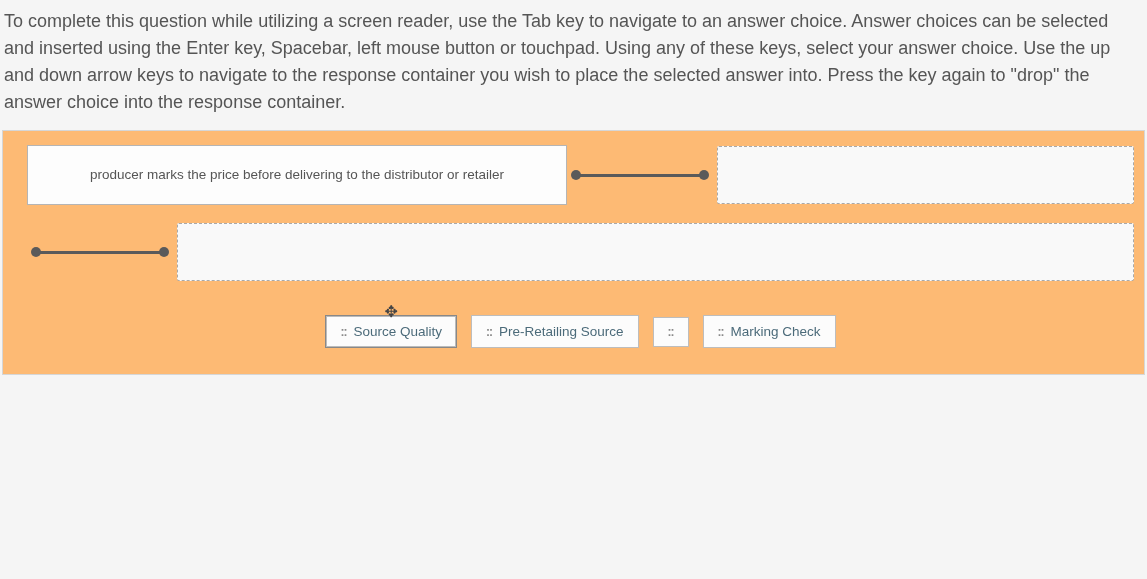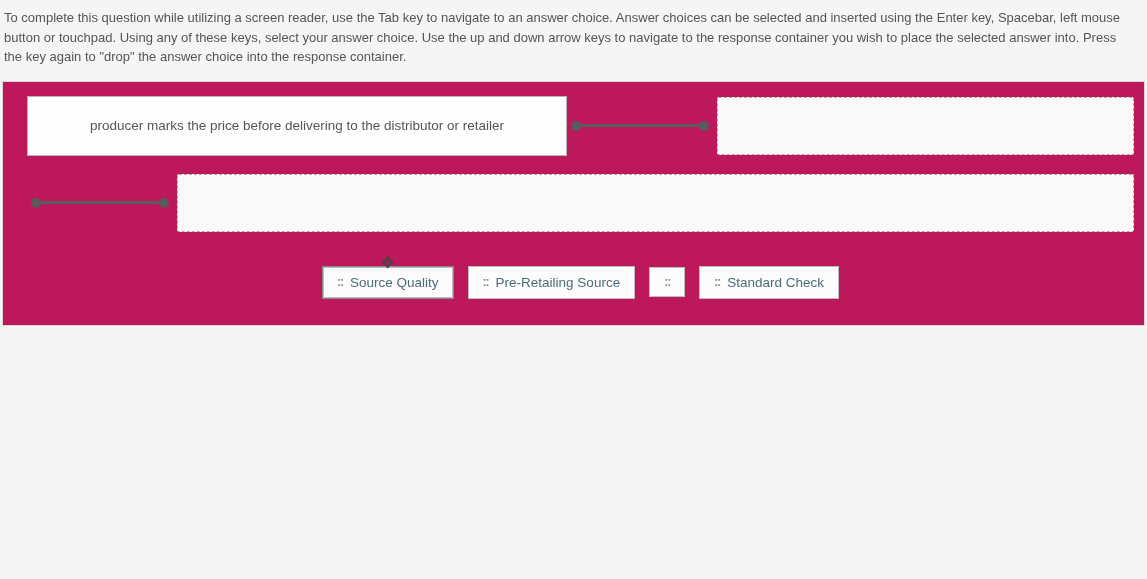--- a/index.html
+++ b/index.html
@@ -10,25 +10,25 @@
       font-size: 13px;
       width: 1147px;
       height: 579px;
       overflow: hidden;
       padding: 0;
     }
     .instructions {
       padding: 8px 10px 14px 4px;
       color: #555;
       line-height: 1.5;
-      font-size: 13px;
+      font-size: 18px;
     }
     .question-area {
       border: 1px solid #d6d6d6;
-      background: #be185d;
+      background: #fdba74;
       margin: 0 2px;
       padding: 14px 10px 20px 24px;
     }
     .rows {
       display: flex;
       flex-direction: column;
       gap: 18px;
     }
     .row {
       display: flex;
@@ -171,16 +171,16 @@
     </div>
     <div class="choice">
       <span class="grip">::</span>
       <span>Pre-Retailing Source</span>
     </div>
     <div class="choice">
       <span class="grip">::</span>
     </div>
     <div class="choice">
       <span class="grip">::</span>
-      <span>Standard Check</span>
+      <span>Marking Check</span>
     </div>
   </div>
 </div>
 
 </body></html>

